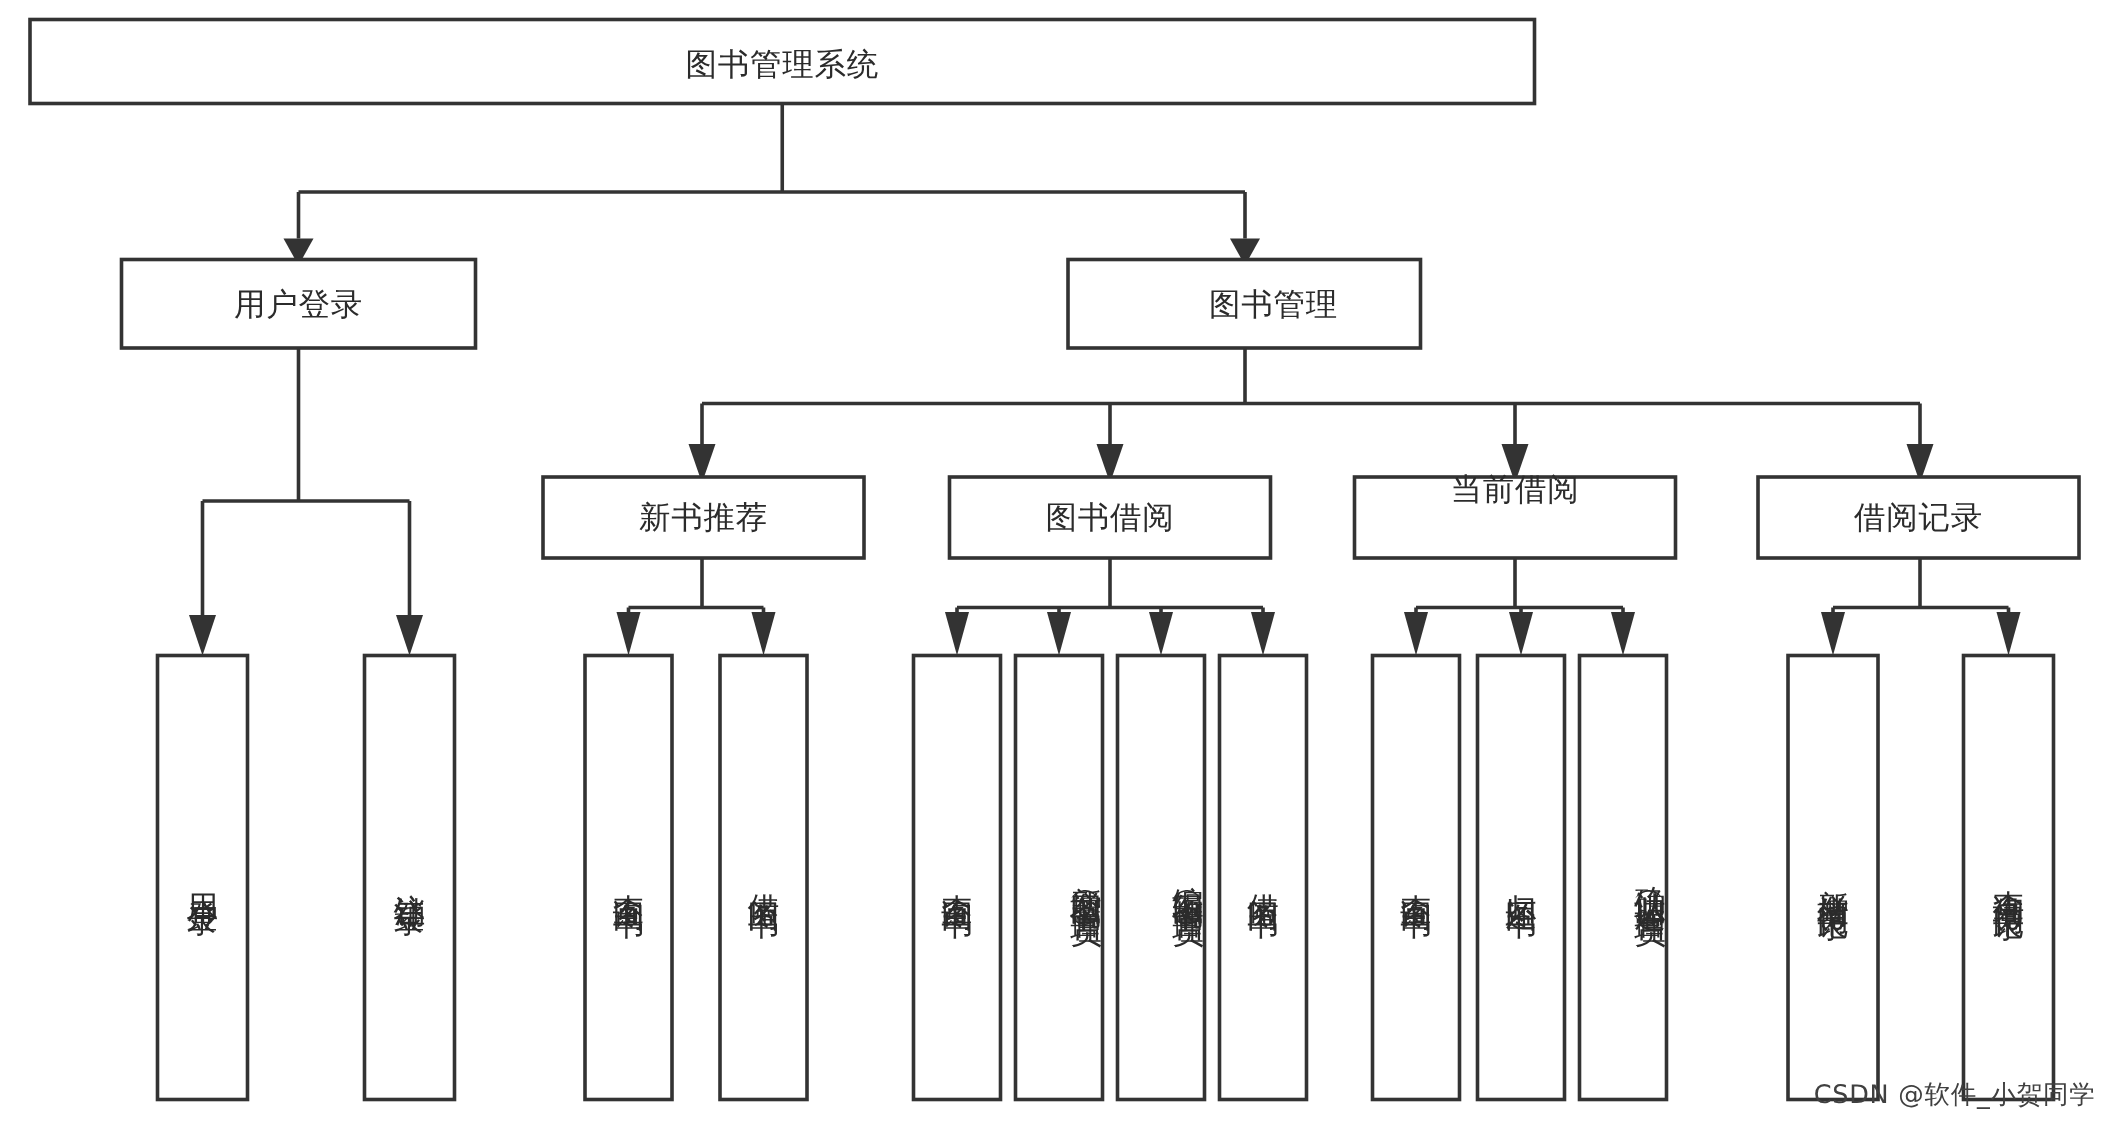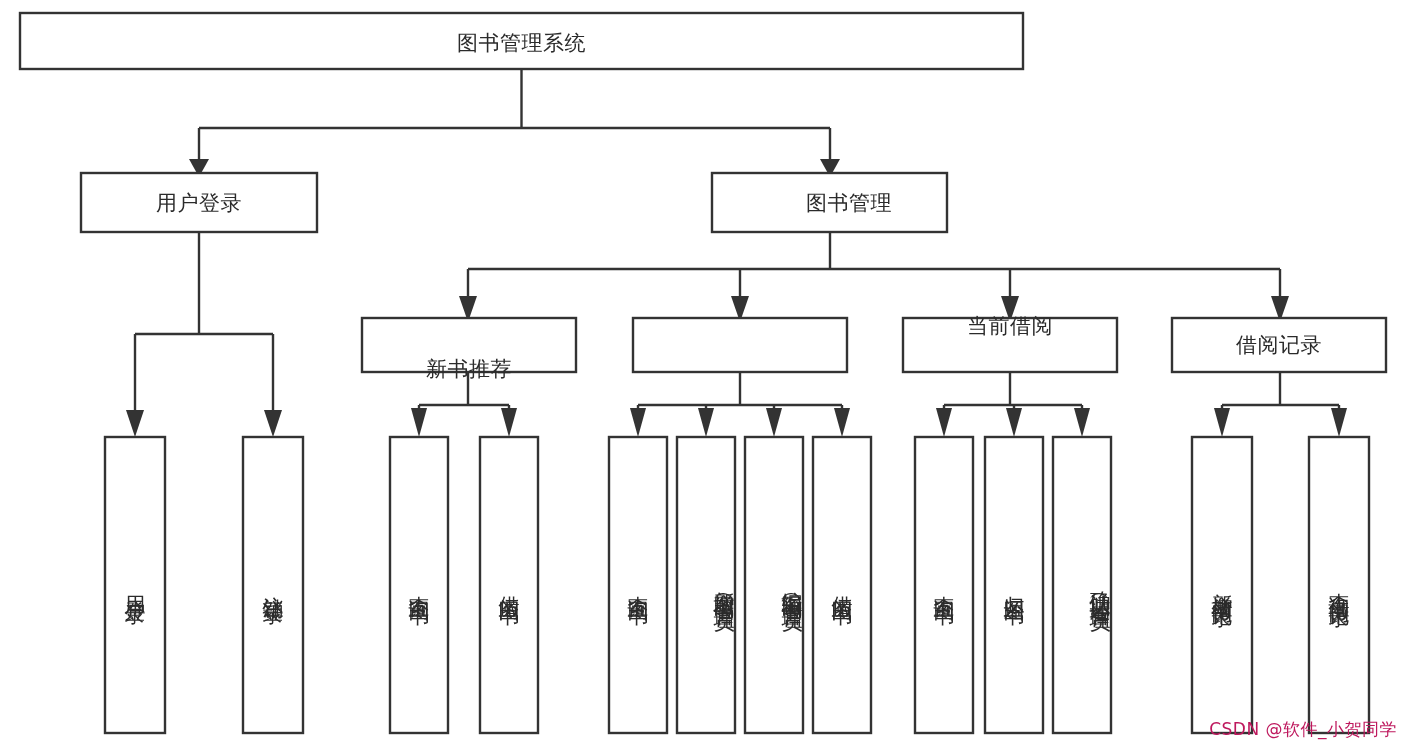--- a/index.html
+++ b/index.html
@@ -65,21 +65,21 @@
   .node-label.vert.top-aligned {
     align-items: flex-start;
     padding-top: 4px;
     box-sizing: border-box;
   }
   .watermark {
     position: absolute;
     right: 8px;
     bottom: 6px;
     font-size: 17px;
-    color: #be185d;
+    color: #404040;
     font-family: "DejaVu Sans", "Liberation Sans", sans-serif;
     letter-spacing: 0.5px;
     white-space: nowrap;
   }
 </style>
 </head>
 <body>
 
 <div id="canvas">
 
@@ -188,21 +188,22 @@
       <rect class="node-rect" x="1192" y="437" width="60" height="296"></rect>
       <rect class="node-rect" x="1309" y="437" width="60" height="296"></rect>
     </g>
   </svg>
 
   <div class="node-label horiz" style="left:20px; top:13px; width:1003px; height:60px;">图书管理系统</div>
 
   <div class="node-label horiz" style="left:81px; top:173px; width:236px; height:59px;">用户登录</div>
   <div class="node-label horiz" style="left:712px; top:173px; width:274px; height:59px;">图书管理</div>
 
-  <div class="node-label horiz" style="left:362px; top:318px; width:214px; height:54px;margin-top:24px;">新书推荐</div>
+  <div class="node-label horiz" style="left:362px; top:318px; width:214px; height:54px;">新书推荐</div>
+  <div class="node-label horiz" style="left:633px; top:318px; width:214px; height:54px;">图书借阅</div>
   <div class="node-label horiz" style="left:903px; top:300px; width:214px; height:52px;">当前借阅</div>
   <div class="node-label horiz" style="left:1172px; top:318px; width:214px; height:54px;text-align:center;">借阅记录</div>
 
   <div class="node-label vert" style="left:105px; top:437px; width:60px; height:296px;">用户登录</div>
   <div class="node-label vert" style="left:243px; top:437px; width:60px; height:296px;">注销登录</div>
 
   <div class="node-label vert" style="left:390px; top:437px; width:58px; height:296px;">查询图书</div>
   <div class="node-label vert" style="left:480px; top:437px; width:58px; height:296px;">借阅图书</div>
 
   <div class="node-label vert" style="left:609px; top:437px; width:58px; height:296px;">查询图书</div>

